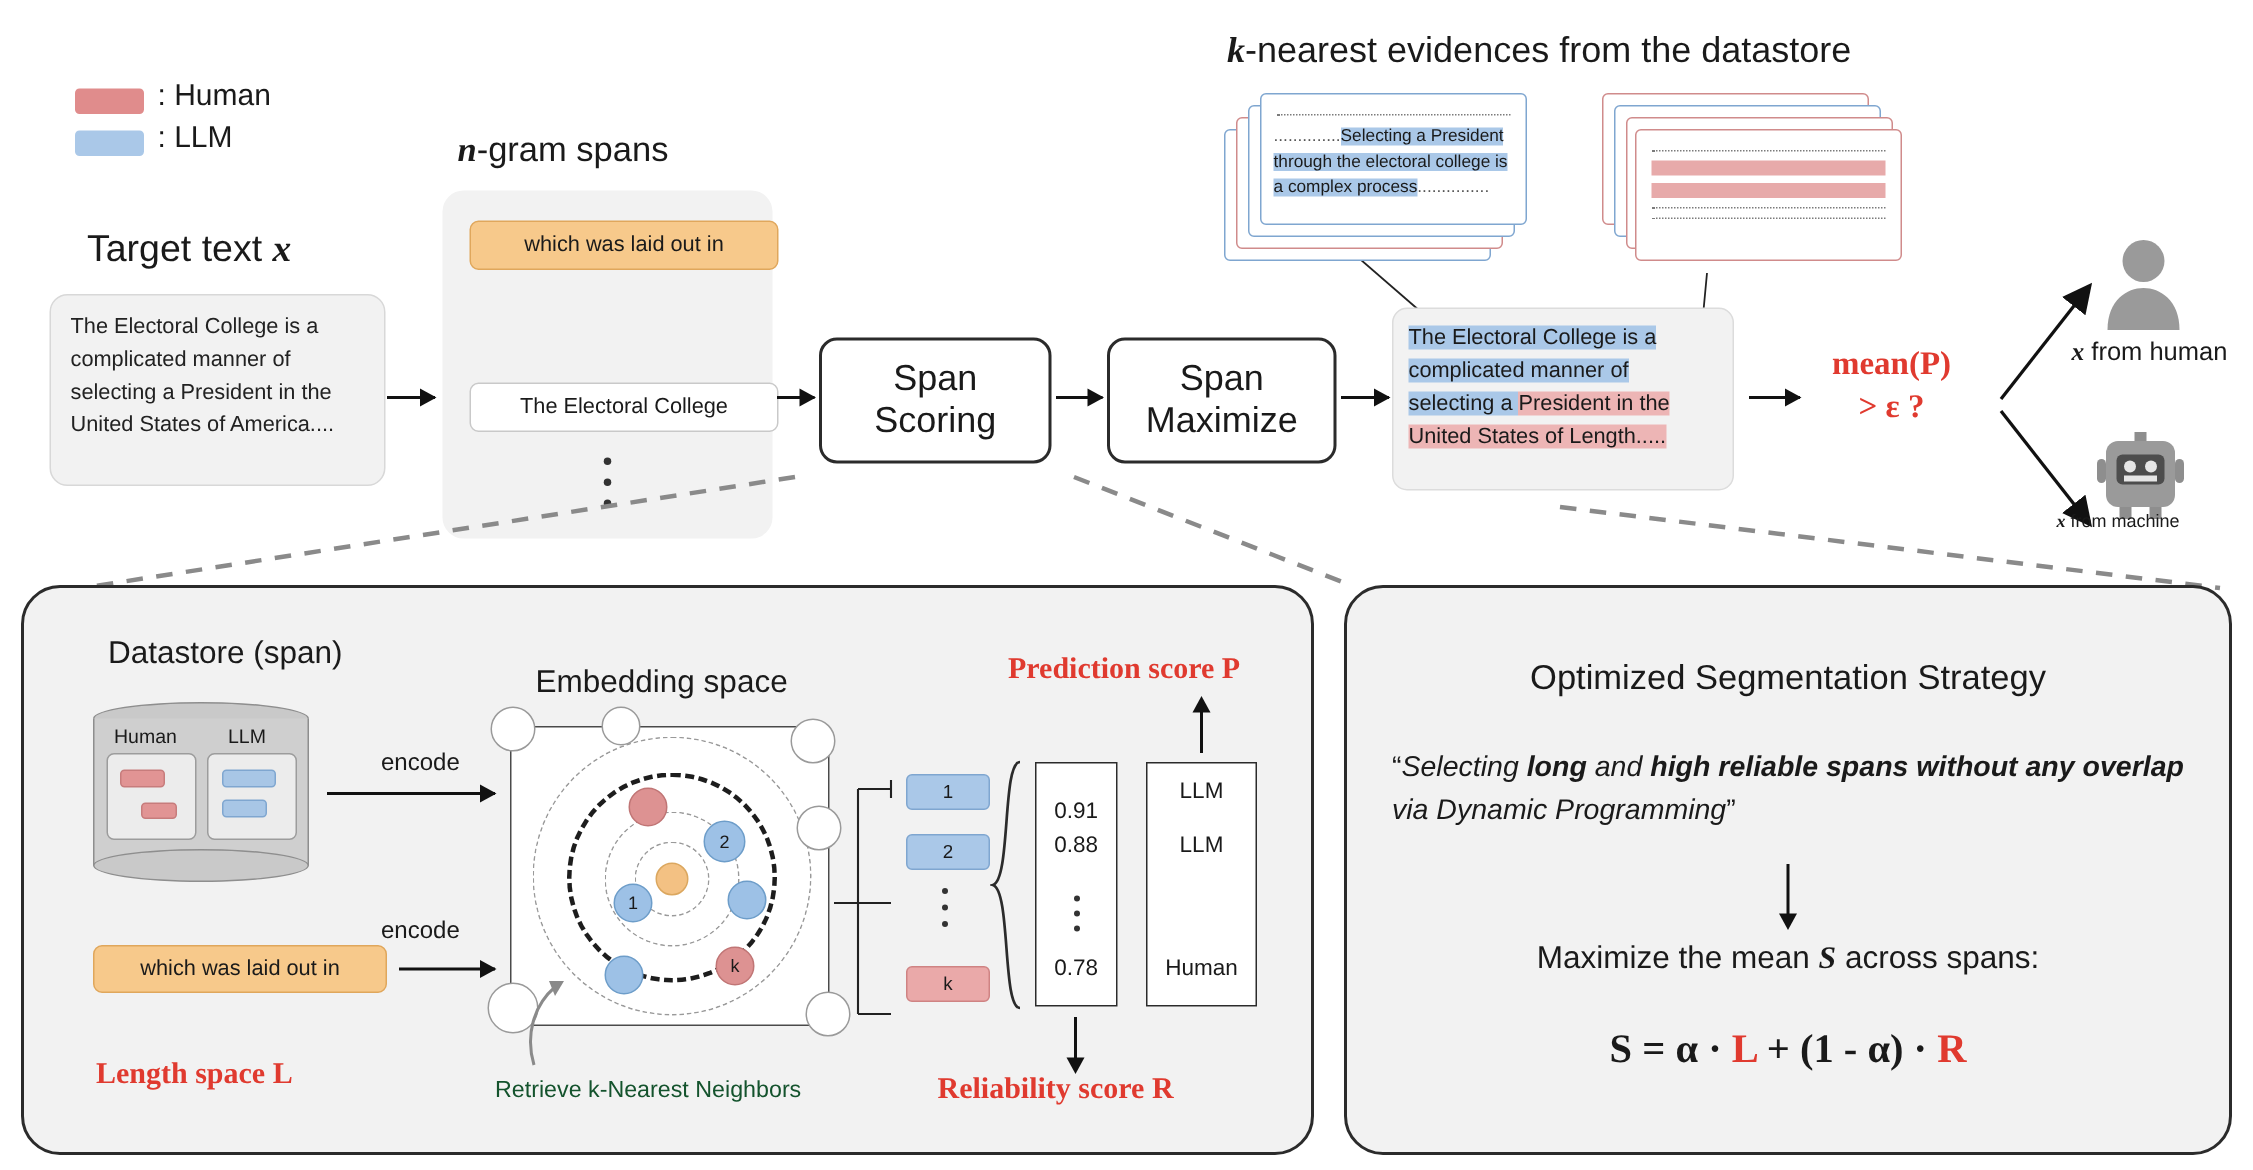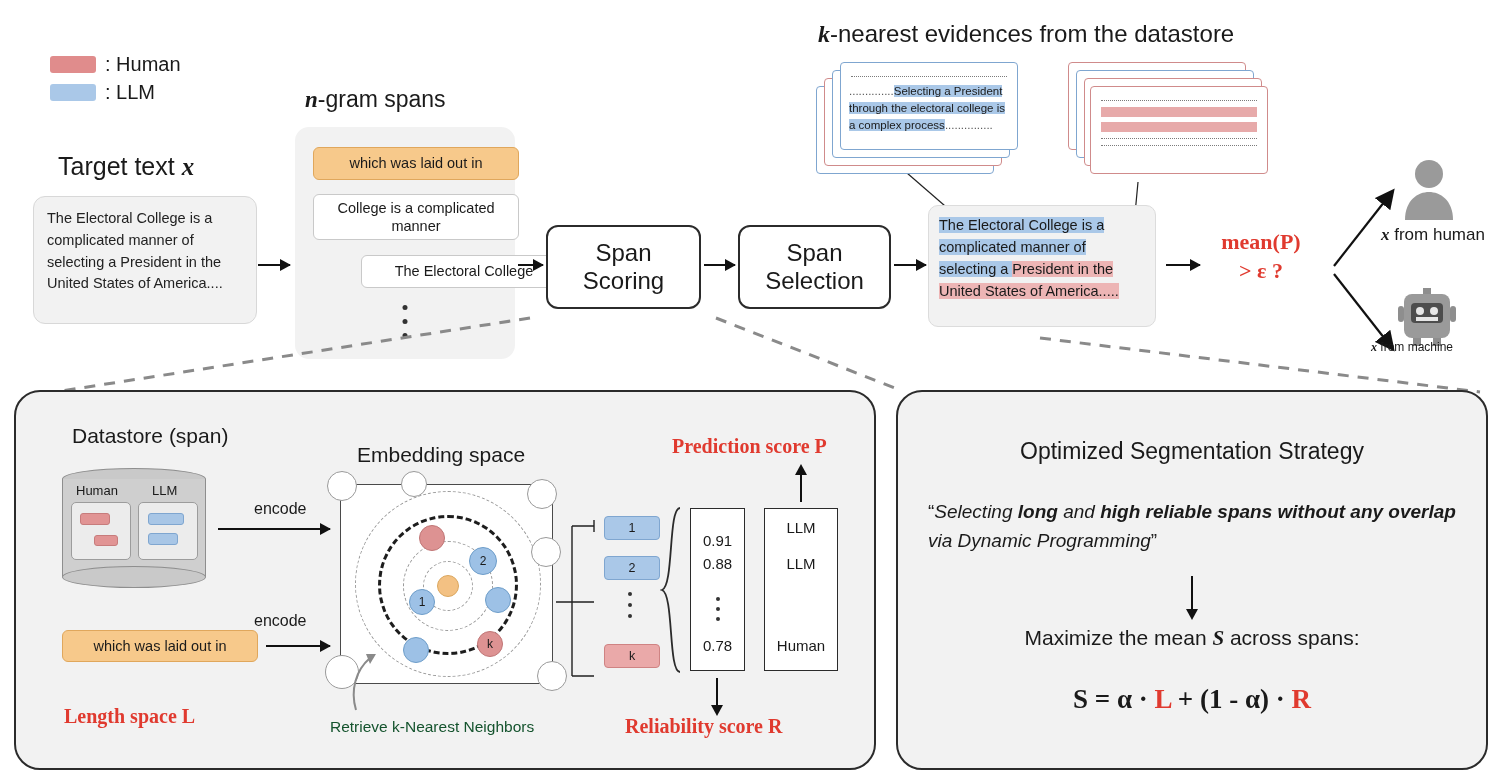--- a/index.html
+++ b/index.html
@@ -9,21 +9,21 @@
     background: #ffffff;
     font-family: "Liberation Sans", sans-serif;
     color: #1a1a1a;
     position: relative;
     overflow: hidden;
   }
   .abs { position: absolute; }
 
   
   #legend { left: 50px; top: 52px; }
-  .legend-row { display:flex; align-items:center; height:24px; margin-bottom:4px; }
+  .legend-row { display:flex; align-items:flex-end; height:24px; margin-bottom:4px; }
   .legend-swatch { width:46px; height:17px; border-radius:3px; }
   .legend-swatch.human { background:#e08c8c; }
   .legend-swatch.llm { background:#aac8e8; }
   .legend-label { font-size:20px; margin-left:9px; }
 
   
   #target-title { left: 58px; top: 152px; font-size: 25px; }
   #target-title i { font-family: "Liberation Serif", serif; font-style: italic; font-weight: bold; }
   #target-box {
     left: 33px; top: 196px; width: 224px; height: 128px;
@@ -41,21 +41,21 @@
   .span-chip {
     position:absolute; left:18px; width:206px;
     border:1px solid #c9c9c9; border-radius:6px;
     background:#ffffff; font-size:14.5px;
     display:flex; align-items:center; justify-content:center; text-align:center;
     line-height:1.25; padding:3px 4px;
   }
   .span-chip.highlight { background:#f7c98b; border-color:#e0a75c; }
   #chip0 { top:20px; height:33px; }
   #chip1 { top:67px; height:46px; }
-  #chip2 { top:128px; height:33px;margin-left:48px; }
+  #chip2 { top:128px; height:33px; }
   .dots-v { position:absolute; left:50%; transform:translateX(-50%); top:178px;
             display:flex; flex-direction:column; align-items:center; gap:9px; }
   .dots-v span { width:5px; height:5px; border-radius:50%; background:#333; display:block; }
 
   
   .proc-box {
     border:2px solid #2b2b2b; border-radius:12px; background:#fff;
     display:flex; align-items:center; justify-content:center; text-align:center;
     font-size:24px; line-height:1.15;
   }
@@ -212,21 +212,20 @@
 <div class="abs" id="target-title">
   <span>Target text </span><i>x</i>
 </div>
 <div class="abs" id="target-box">The Electoral College is a complicated manner of selecting a President in the United States of America....</div>
 
 <div class="abs" id="ngram-title">
   <i>n</i><span>-gram spans</span>
 </div>
 <div class="abs" id="ngram-box">
   <div class="span-chip highlight" id="chip0">which was laid out in</div>
-  <div class="span-chip" id="chip1">College is a complicated manner</div>
   <div class="span-chip" id="chip2">The Electoral College</div>
   <div class="dots-v">
     <span></span>
       <span></span>
       <span></span>
   </div>
 </div>
 
 <div class="arrow-h" id="ar1"></div>
 <div class="arrow-h" id="ar2"></div>
@@ -236,21 +235,21 @@
 
 <div class="abs proc-box" id="span-scoring">
   <div>
     <div>Span</div>
     <div>Scoring</div>
   </div>
 </div>
 <div class="abs proc-box" id="span-selection">
   <div>
     <div>Span</div>
-    <div>Selection</div>
+    <div>Maximize</div>
   </div>
 </div>
 
 <div class="abs" id="evid-title">
   <i>k</i><span>-nearest evidences from the datastore</span>
 </div>
 
 <div class="card-stack" id="stack-blue">
   <div class="ev-card blue" style="left:0; top:24px; z-index:1;"></div>
   <div class="ev-card red" style="left:8px; top:16px; z-index:2;"></div>
@@ -275,21 +274,21 @@
     <div class="ev-dotline"></div>
   </div>
 </div>
 
 <svg class="abs" style="left:880px; top:150px; width:300px; height:110px;">
   <line x1="12" y1="10" x2="72" y2="62" stroke="#222" stroke-width="1.2"></line>
   <line x1="258" y1="32" x2="252" y2="96" stroke="#222" stroke-width="1.2"></line>
 </svg>
 
 <div class="abs" id="hl-box">
-  <span class="hb">The Electoral College is a complicated manner of selecting a </span><span class="hr">President in the United States of </span><span class="hr">America.....</span>
+  <span class="hb">The Electoral College is a complicated manner of selecting a </span><span class="hr">President in the United States of </span><span class="hr">Length.....</span>
 </div>
 
 <div class="abs" id="meanp">
   <div>mean(P)</div>
   <div>&gt; ε ?</div>
 </div>
 
 <svg class="abs" style="left:1330px; top:170px; width:80px; height:200px;">
   <defs>
     <marker id="hd" markerWidth="9" markerHeight="9" refX="7" refY="4.5" orient="auto">

